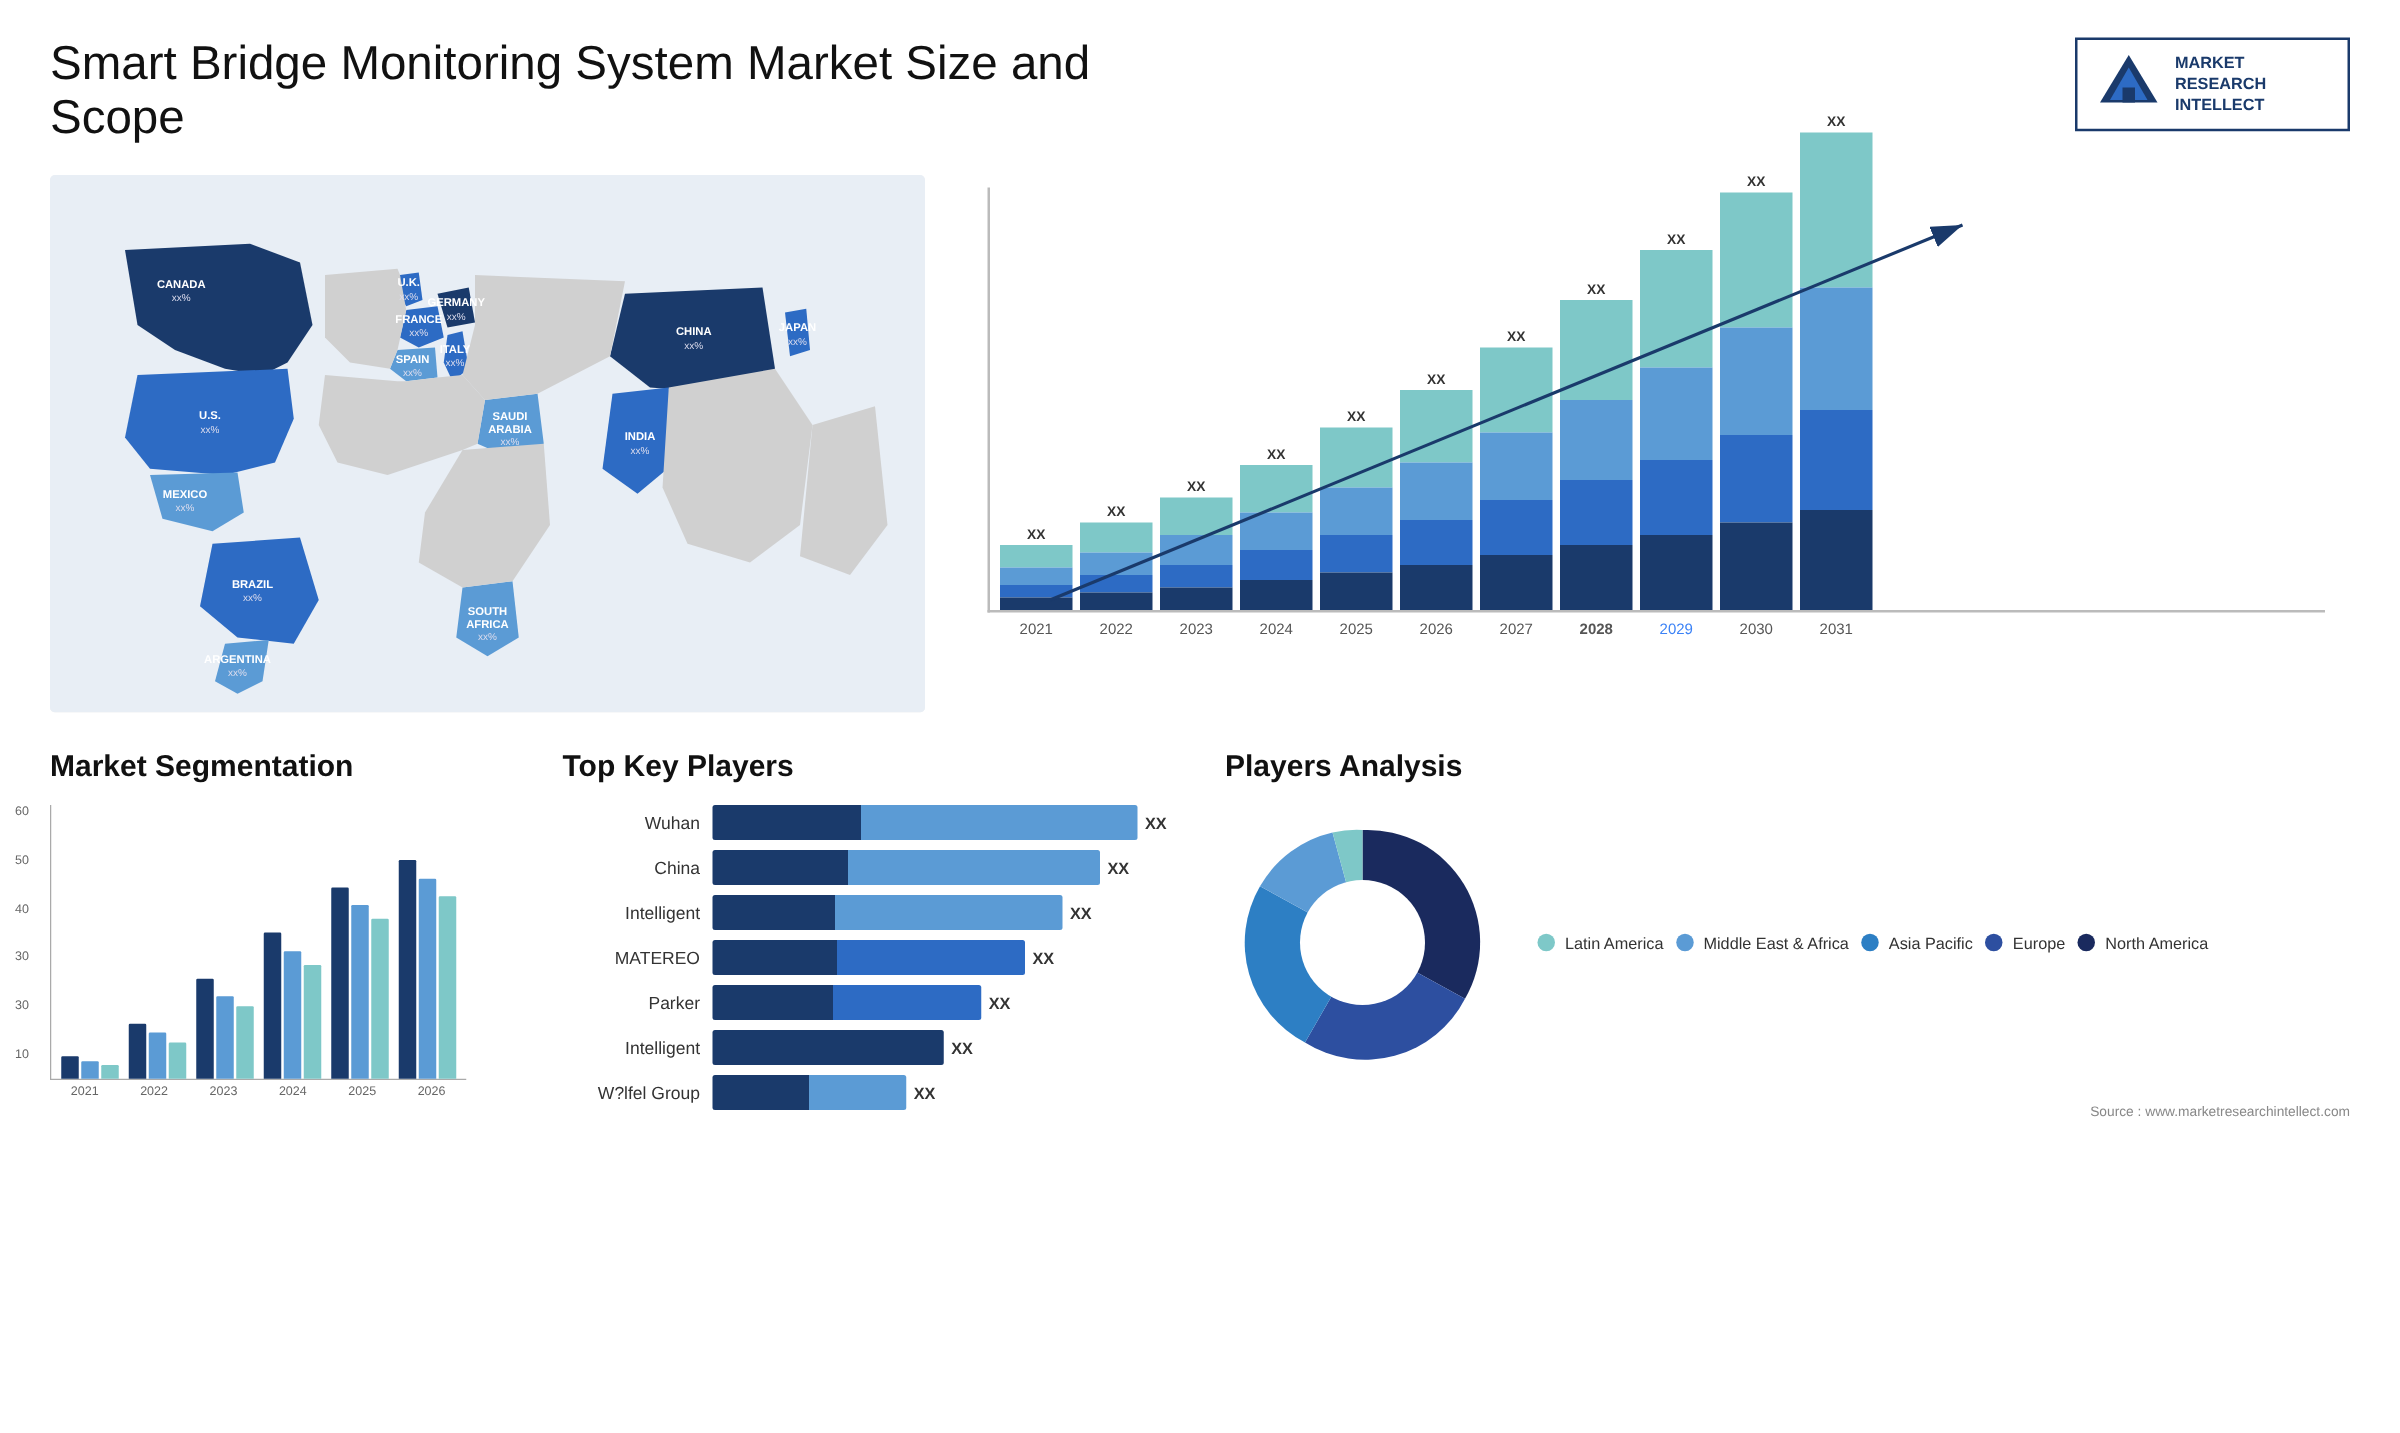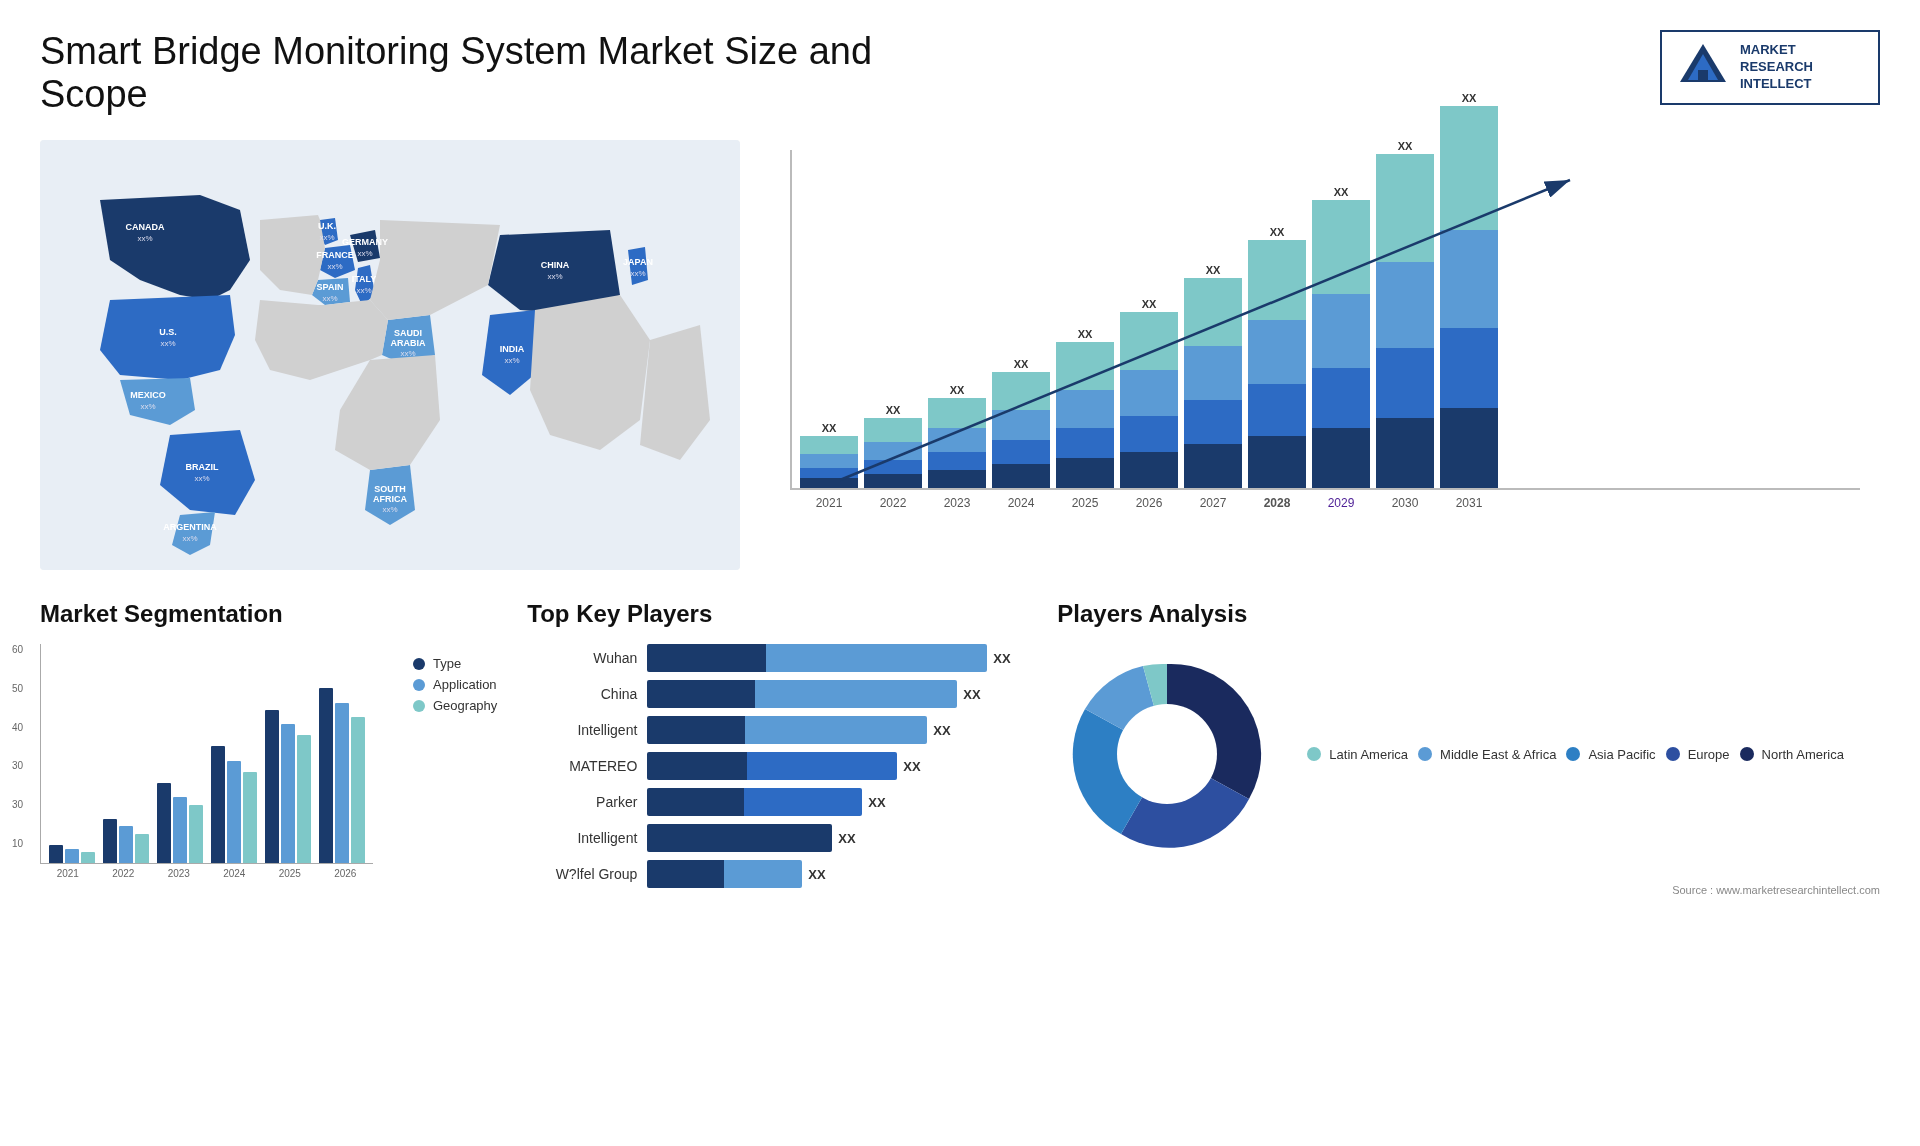--- a/index.html
+++ b/index.html
@@ -451,21 +451,21 @@
 
       <div style="display:flex; gap:6px; padding-left:10px; margin-top:6px;">
         <div style="width:58px;text-align:center;font-size:12px;color:#555;">2021</div>
         <div style="width:58px;text-align:center;font-size:12px;color:#555;">2022</div>
         <div style="width:58px;text-align:center;font-size:12px;color:#555;">2023</div>
         <div style="width:58px;text-align:center;font-size:12px;color:#555;">2024</div>
         <div style="width:58px;text-align:center;font-size:12px;color:#555;">2025</div>
         <div style="width:58px;text-align:center;font-size:12px;color:#555;">2026</div>
         <div style="width:58px;text-align:center;font-size:12px;color:#555;">2027</div>
         <div style="width:58px;text-align:center;font-size:12px;color:#555;font-weight:bold;">2028</div>
-        <div style="width:58px;text-align:center;font-size:12px;color:#4c1d95;">2029</div>
+        <div style="width:58px;text-align:center;font-size:12px;color:#3b82f6;">2029</div>
         <div style="width:58px;text-align:center;font-size:12px;color:#555;">2030</div>
         <div style="width:58px;text-align:center;font-size:12px;color:#555;">2031</div>
       </div>
     </div>
   </div>
 </div>
 
 <div class="bottom-section">
 
   <div class="segmentation-box">
@@ -522,34 +522,20 @@
         <div style="display:flex;justify-content:space-around;margin-top:4px;font-size:10px;color:#666;">
           <span>2021</span>
             <span>2022</span>
             <span>2023</span>
             <span>2024</span>
             <span>2025</span>
             <span>2026</span>
         </div>
       </div>
 
-      <div class="seg-legend">
-        <div class="legend-item">
-          <div class="legend-dot" style="background:#1a3a6b;"></div>
-          <span>Type</span>
-        </div>
-        <div class="legend-item">
-          <div class="legend-dot" style="background:#5b9bd5;"></div>
-          <span>Application</span>
-        </div>
-        <div class="legend-item">
-          <div class="legend-dot" style="background:#7ec8c8;"></div>
-          <span>Geography</span>
-        </div>
-      </div>
     </div>
   </div>
 
   <div class="key-players-box">
     <h2 class="section-title">Top Key Players</h2>
     <div class="players-list">
 
       <div class="player-row">
         <div class="player-name">Wuhan</div>
         <div class="player-bar-wrap">

